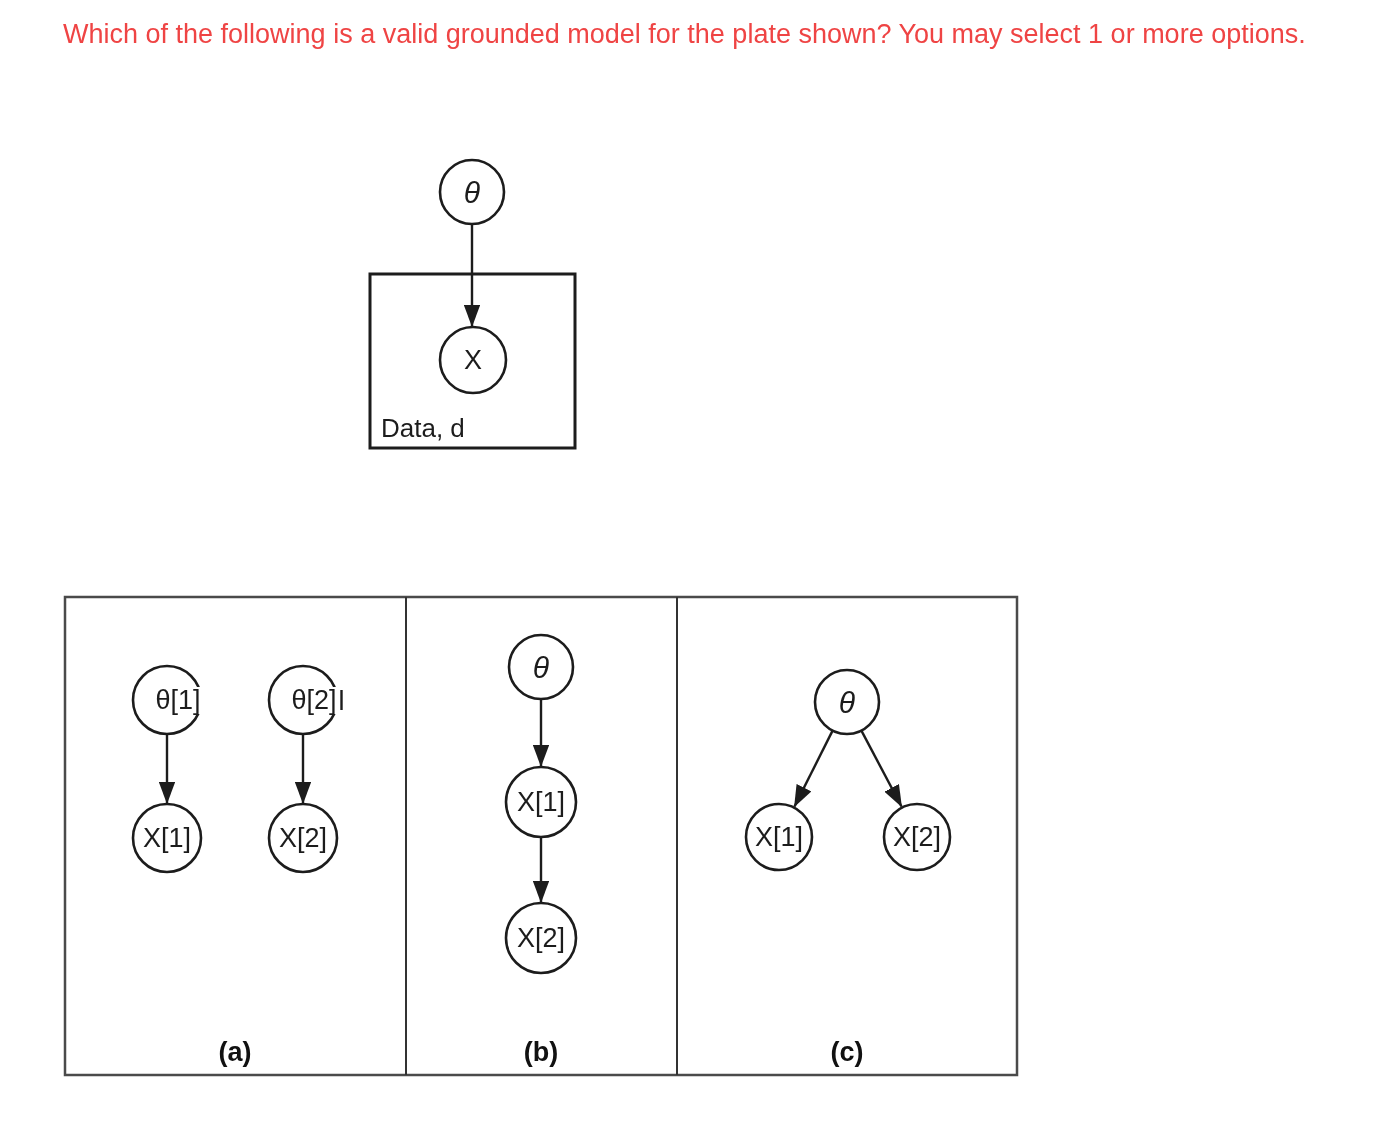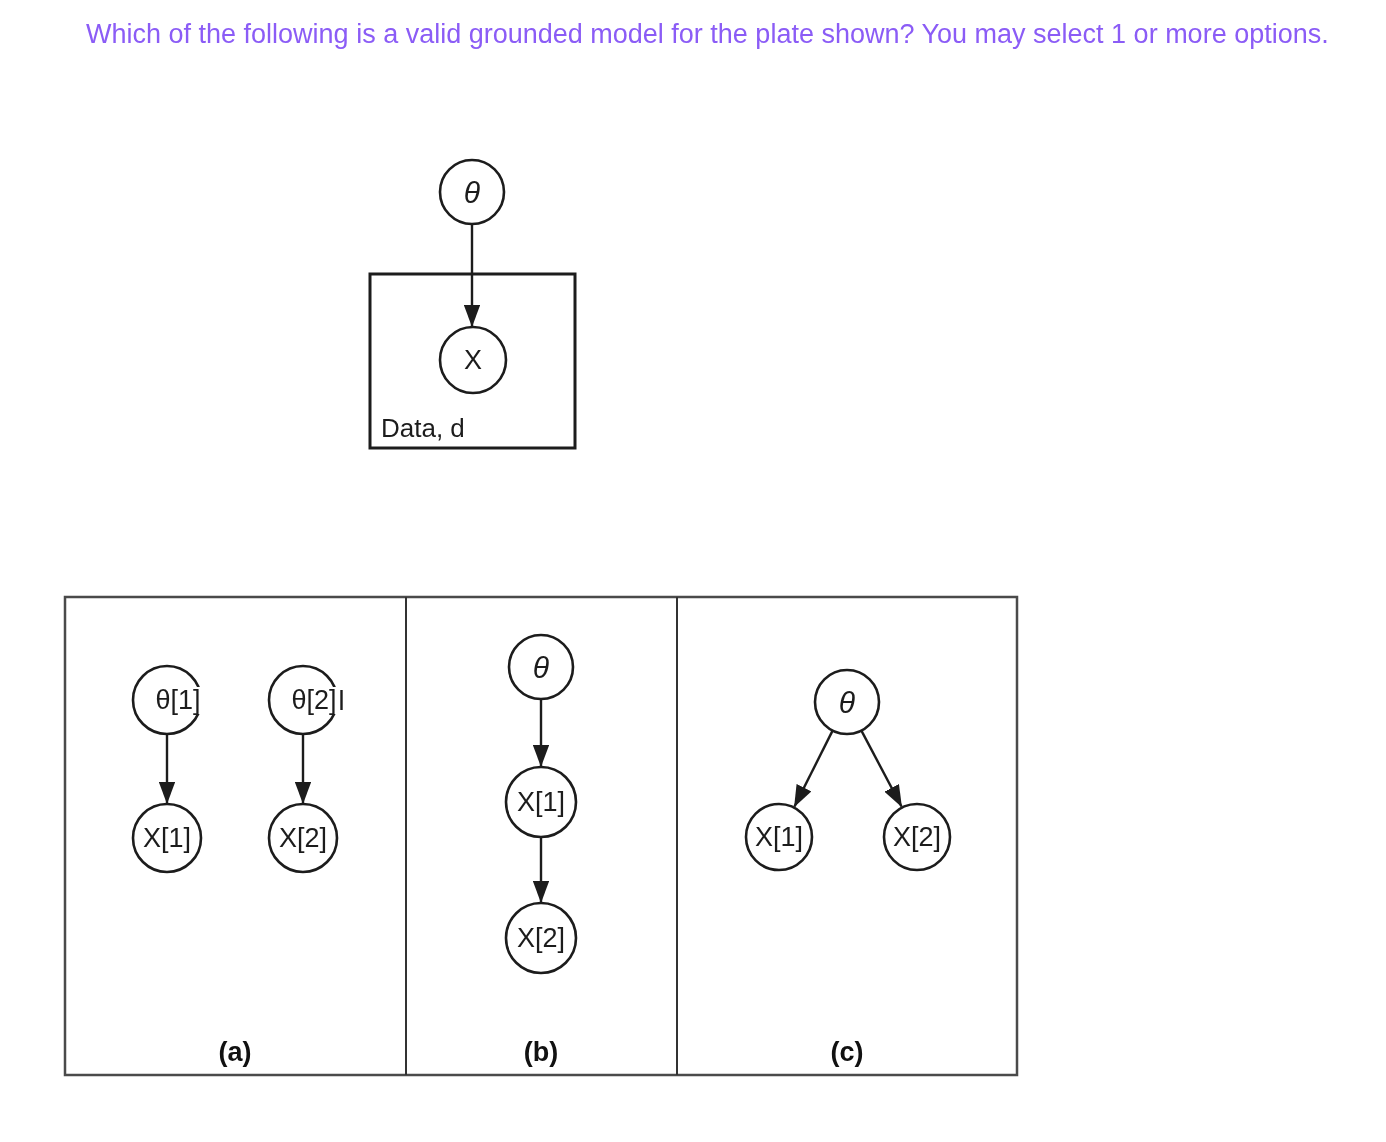--- a/index.html
+++ b/index.html
@@ -15,23 +15,22 @@
     background: #ffffff;
     overflow: hidden;
   }
   .question {
     position: absolute;
     left: 63px;
     top: 16px;
     width: 1290px;
     font-size: 27px;
     line-height: 36px;
-    color: #8b5cf6;
+    color: #ef4444;
     font-family: "Liberation Sans", sans-serif;
-    margin-left: 23px;
   }
   svg.diagram-layer {
     position: absolute;
     left: 0;
     top: 0;
   }
   svg text {
     font-family: "Liberation Sans", sans-serif;
     fill: #1c1c1c;
   }

